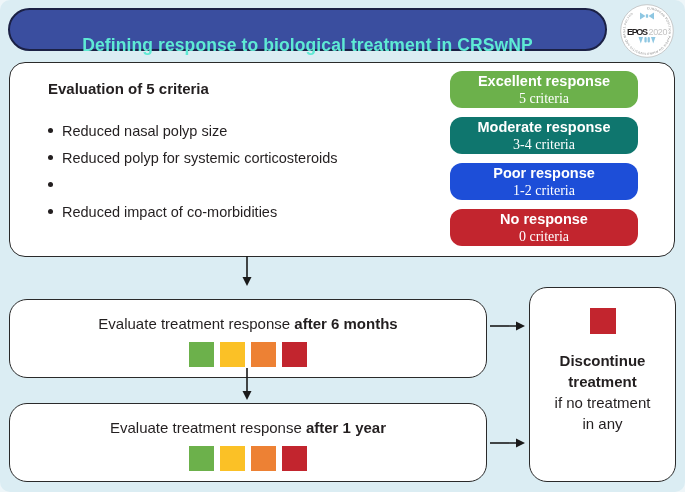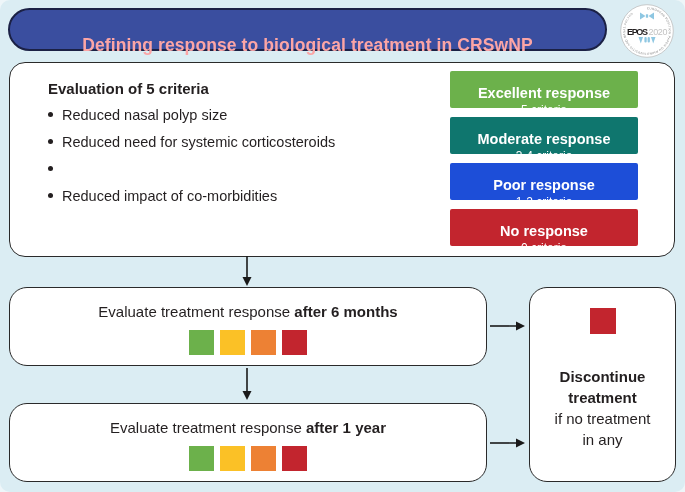--- a/index.html
+++ b/index.html
@@ -7,53 +7,53 @@
   .canvas{
     position:relative;width:685px;height:492px;background:#dbedf3;
     border-radius:10px;overflow:hidden;color:#231f20;
   }
   
   .header{
     position:absolute;left:8px;top:8px;width:599px;height:43px;
     background:#3a4e9f;border:2px solid #1b2145;border-radius:22px;
     display:flex;align-items:center;justify-content:center;
   }
-  .header-title{color:#fca5a5;font-weight:bold;font-size:17.5px;letter-spacing:.1px;margin-top:32px;}
+  .header-title{color:#5eead4;font-weight:bold;font-size:17.5px;letter-spacing:.1px;margin-top:32px;}
   .logo{position:absolute;left:620px;top:4px;width:54px;height:54px;}
   
   .panel{
     position:absolute;left:9px;top:62px;width:666px;height:195px;
     background:#ffffff;border:1.5px solid #2a2a2a;border-radius:16px;
     padding:16px 16px 0 38px;
   }
   .panel-title{font-size:15px;font-weight:bold;line-height:20px;}
-  .bullet-list{margin-top:2px;width:390px;}
+  .bullet-list{margin-top:18px;width:390px;}
   .bullet-row{display:flex;align-items:center;height:27px;font-size:14.5px;}
   .bullet-dot{width:5px;height:5px;border-radius:50%;background:#231f20;margin-right:9px;flex:0 0 auto;}
   
   .badges{position:absolute;left:450px;top:71px;width:188px;display:flex;flex-direction:column;gap:9px;}
-  .badge{height:37px;border-radius:2px;text-align:center;color:#ffffff;padding-top:13px;}
+  .badge{height:37px;border-radius:12px;text-align:center;color:#ffffff;padding-top:1px;}
   .badge-title{font-size:14.5px;font-weight:bold;line-height:18px;}
-  .badge-sub{font-size:12px;line-height:17px;}
+  .badge-sub{font-size:14px;line-height:17px;font-family:Liberation Serif, serif;}
   
   .eval-box{
     position:absolute;left:9px;width:478px;height:79px;background:#ffffff;
     border:1.5px solid #2a2a2a;border-radius:18px;
     display:flex;flex-direction:column;align-items:center;padding-top:15px;
   }
-  .eval-box.first{top:287px;}
+  .eval-box.first{top:299px;}
   .eval-box.second{top:403px;}
   .eval-text{font-size:15px;line-height:18px;}
   .swatch-row{display:flex;gap:6px;margin-top:9px;}
   .swatch{width:25px;height:25px;display:block;}
   
   .stop-box{
     position:absolute;left:529px;top:287px;width:147px;height:195px;
     background:#ffffff;border:1.5px solid #2a2a2a;border-radius:18px;
-    display:flex;flex-direction:column;align-items:center;padding-top:20px;gap:16px;
+    display:flex;flex-direction:column;align-items:center;padding-top:20px;
   }
   .stop-marker{width:26px;height:26px;}
   .stop-text{margin-top:16px;text-align:center;font-size:15px;line-height:21px;}
   .stop-text .b{font-weight:bold;}
   
   .arrow{position:absolute;}
 </style>
 </head>
 <body>
 
@@ -86,21 +86,21 @@
 
   <div class="panel">
     <div class="panel-title">Evaluation of 5 criteria</div>
     <div class="bullet-list">
       <div class="bullet-row">
         <span class="bullet-dot"></span>
         <span>Reduced nasal polyp size</span>
       </div>
       <div class="bullet-row">
         <span class="bullet-dot"></span>
-        <span>Reduced need for systemic corticosteroids</span>
+        <span>Reduced polyp for systemic corticosteroids</span>
       </div>
       <div class="bullet-row">
         <span class="bullet-dot"></span>
       </div>
       <div class="bullet-row">
         <span class="bullet-dot"></span>
         <span>Reduced impact of co-morbidities</span>
       </div>
     </div>
   </div>

